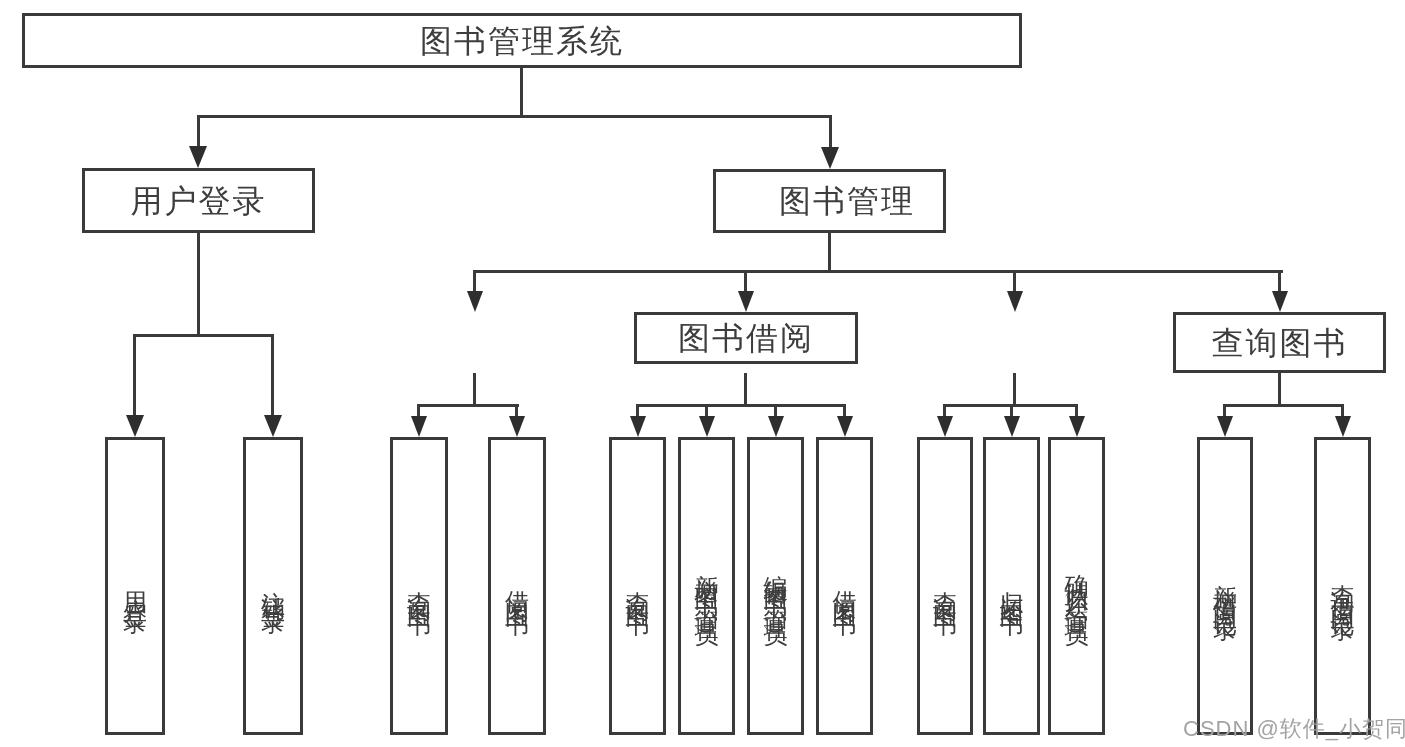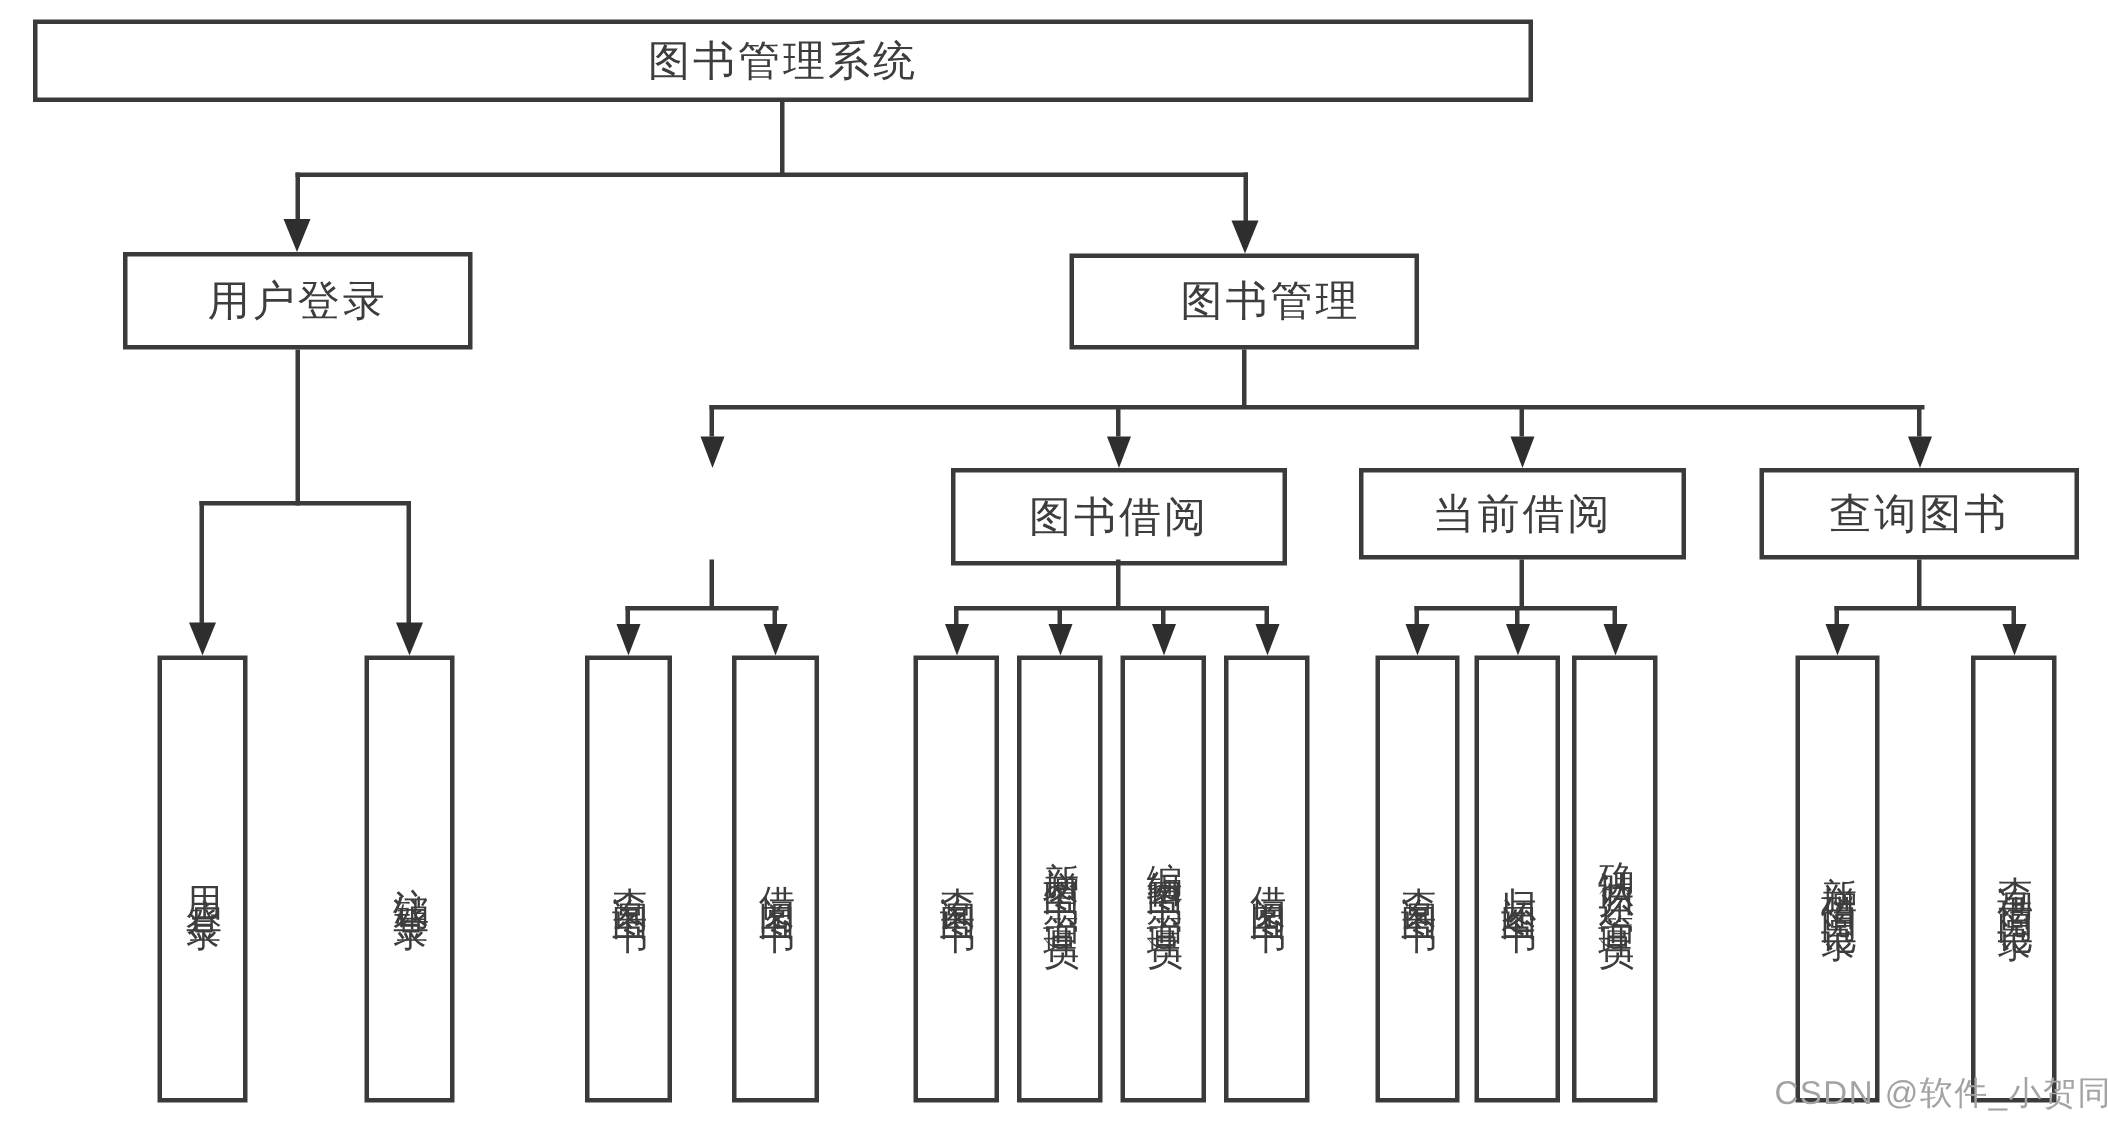--- a/index.html
+++ b/index.html
@@ -3,21 +3,21 @@
 <meta charset="utf-8">
 <style>
   html,body{margin:0;padding:0;background:#ffffff;}
   #canvas{
     position:relative;width:1405px;height:747px;background:#ffffff;overflow:hidden;
     font-family:"Liberation Sans",sans-serif;color:#3d3d3d;
   }
   .node{
     position:absolute;box-sizing:border-box;border:3px solid #3a3a3a;background:#ffffff;
     display:flex;align-items:center;justify-content:center;
-    font-size:28px;line-height:1;letter-spacing:2px;color:#3d3d3d;white-space:nowrap;
+    font-size:32px;line-height:1;letter-spacing:2px;color:#3d3d3d;white-space:nowrap;
   }
   .vnode{
     writing-mode:vertical-rl;text-orientation:mixed;letter-spacing:7px;
     white-space:normal;font-size:24px;
   }
   .ln{position:absolute;background:#3a3a3a;}
   .ah{position:absolute;width:0;height:0;border-left:8px solid transparent;
       border-right:8px solid transparent;border-top:21px solid #2e2e2e;}
   .ah2{position:absolute;width:0;height:0;border-left:9px solid transparent;
       border-right:9px solid transparent;border-top:22px solid #2e2e2e;}
@@ -31,23 +31,22 @@
 
 <div id="canvas">
 
   <div class="node" style="left:22px;top:13px;width:1000px;height:55px;">图书管理系统</div>
 
   <div class="node" style="left:82px;top:168px;width:233px;height:65px;">用户登录</div>
 
   <div class="node" style="left:713px;top:169px;width:233px;height:64px;padding-left:35px;">图书管理</div>
 
 
-  <div class="node" style="left:634px;top:312px;width:224px;height:65px;">图书借阅</div>
+  <div class="node" style="left:634px;top:312px;width:224px;height:52px;">图书借阅</div>
 
-  <div class="node" style="left:906px;top:312px;width:218px;height:61px;">当前借阅</div>
 
   <div class="node" style="left:1173px;top:312px;width:213px;height:61px;">查询图书</div>
 
   <div class="node vnode" style="left:105px;top:437px;width:60px;height:298px;">用户登录</div>
   <div class="node vnode" style="left:243px;top:437px;width:60px;height:298px;">注销登录</div>
 
   <div class="node vnode" style="left:390px;top:437px;width:58px;height:298px;">查询图书</div>
   <div class="node vnode" style="left:488px;top:437px;width:58px;height:298px;">借阅图书</div>
 
   <div class="node vnode" style="left:609px;top:437px;width:57px;height:298px;">查询图书</div>

